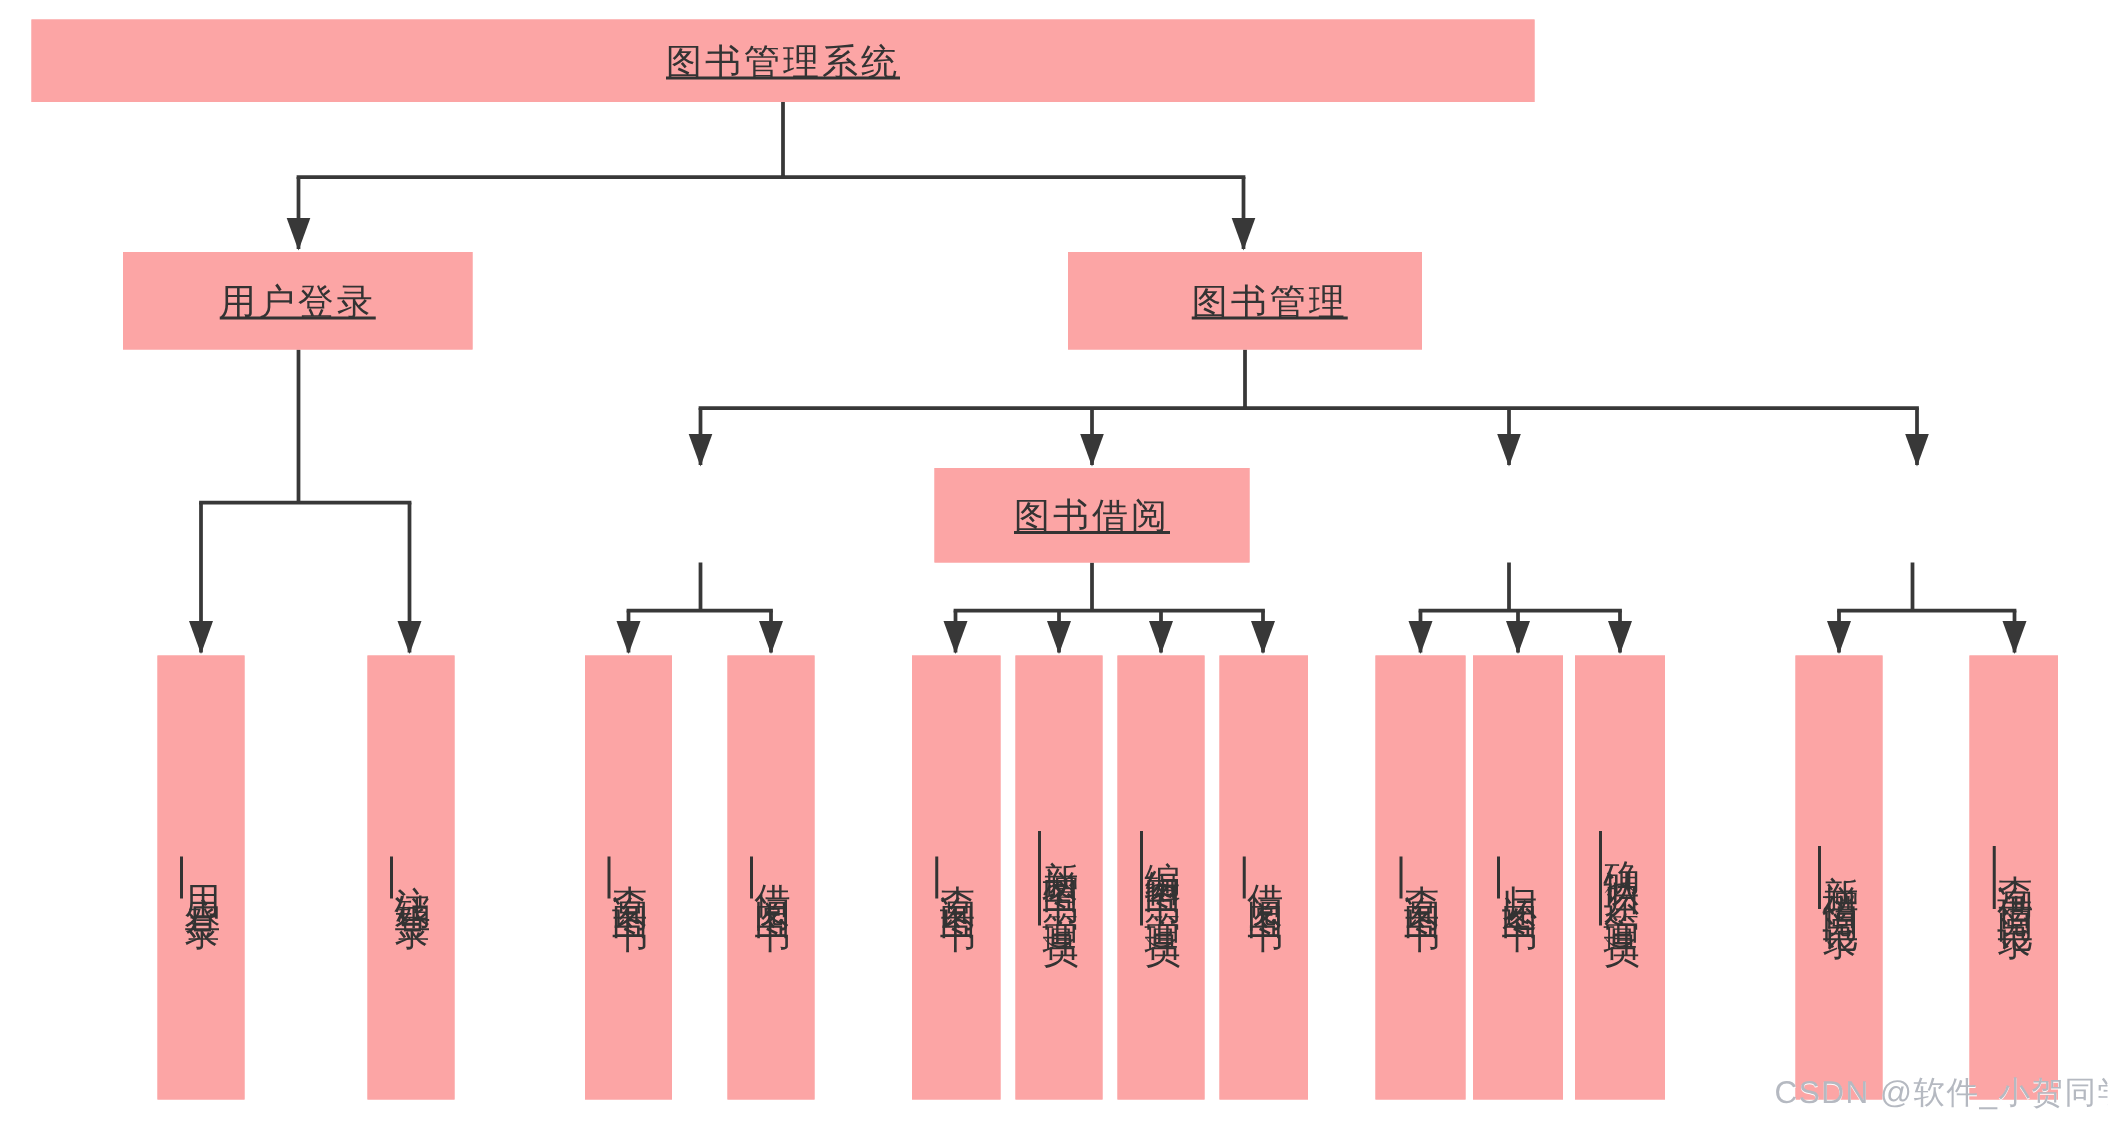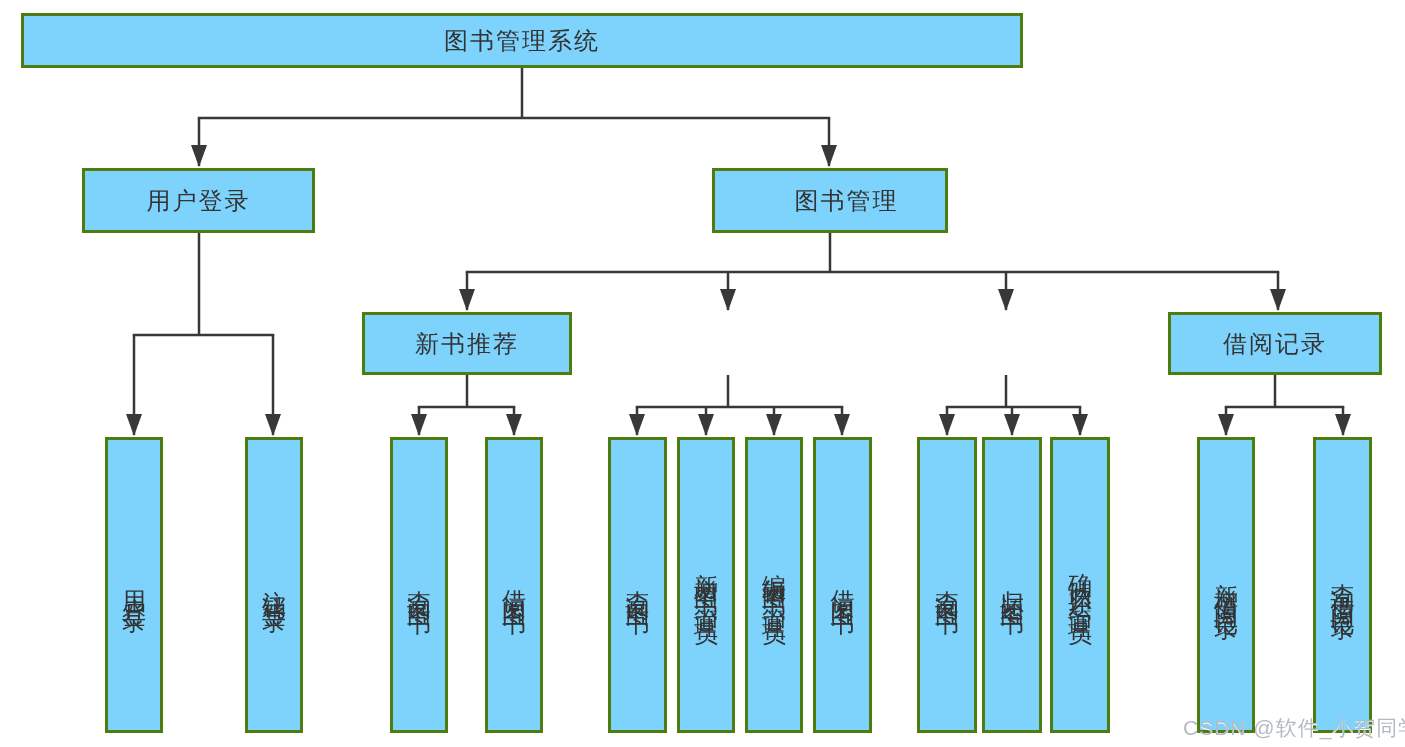--- a/index.html
+++ b/index.html
@@ -6,22 +6,22 @@
   body{
     width:1405px;height:747px;position:relative;overflow:hidden;
     background:#ffffff;
     font-family:"Liberation Sans","DejaVu Sans",sans-serif;
     color:#333333;
   }
   .stage{position:absolute;inset:0;}
   svg.wires{position:absolute;left:0;top:0;z-index:1;}
   .node{
     position:absolute;box-sizing:border-box;z-index:2;
-    background:#7dd3fc;border:3px solid #4d7c0f;
-    display:flex;align-items:center;justify-content:center;
+    background:#fca5a5;border:3px solid #fca5a5;
+    display:flex;align-items:center;justify-content:center;text-decoration:underline;
   }
   .node .hlabel{
     font-size:24px;letter-spacing:2px;white-space:nowrap;color:#333333;
   }
   .node .vlabel{
     writing-mode:vertical-rl;text-orientation:mixed;
     font-size:24px;letter-spacing:7px;line-height:1;color:#333333;
     white-space:nowrap;
   }
   .watermark{
@@ -82,25 +82,22 @@
     <span class="hlabel">图书管理系统</span>
   </div>
 
   <div class="node" style="left:82px;top:168px;width:233px;height:65px;">
     <span class="hlabel">用户登录</span>
   </div>
   <div class="node" style="left:712px;top:168px;width:236px;height:65px;padding-left:33px;">
     <span class="hlabel">图书管理</span>
   </div>
 
-  <div class="node" style="left:362px;top:312px;width:210px;height:63px;">
-    <span class="hlabel">新书推荐</span>
-  </div>
-  <div class="node" style="left:1168px;top:312px;width:214px;height:63px;">
-    <span class="hlabel">借阅记录</span>
+  <div class="node" style="left:623px;top:312px;width:210px;height:63px;">
+    <span class="hlabel">图书借阅</span>
   </div>
 
   <div class="node" style="left:105px;top:437px;width:58px;height:296px;">
     <span class="vlabel">用户登录</span>
   </div>
   <div class="node" style="left:245px;top:437px;width:58px;height:296px;">
     <span class="vlabel">注销登录</span>
   </div>
 
   <div class="node" style="left:390px;top:437px;width:58px;height:296px;">

